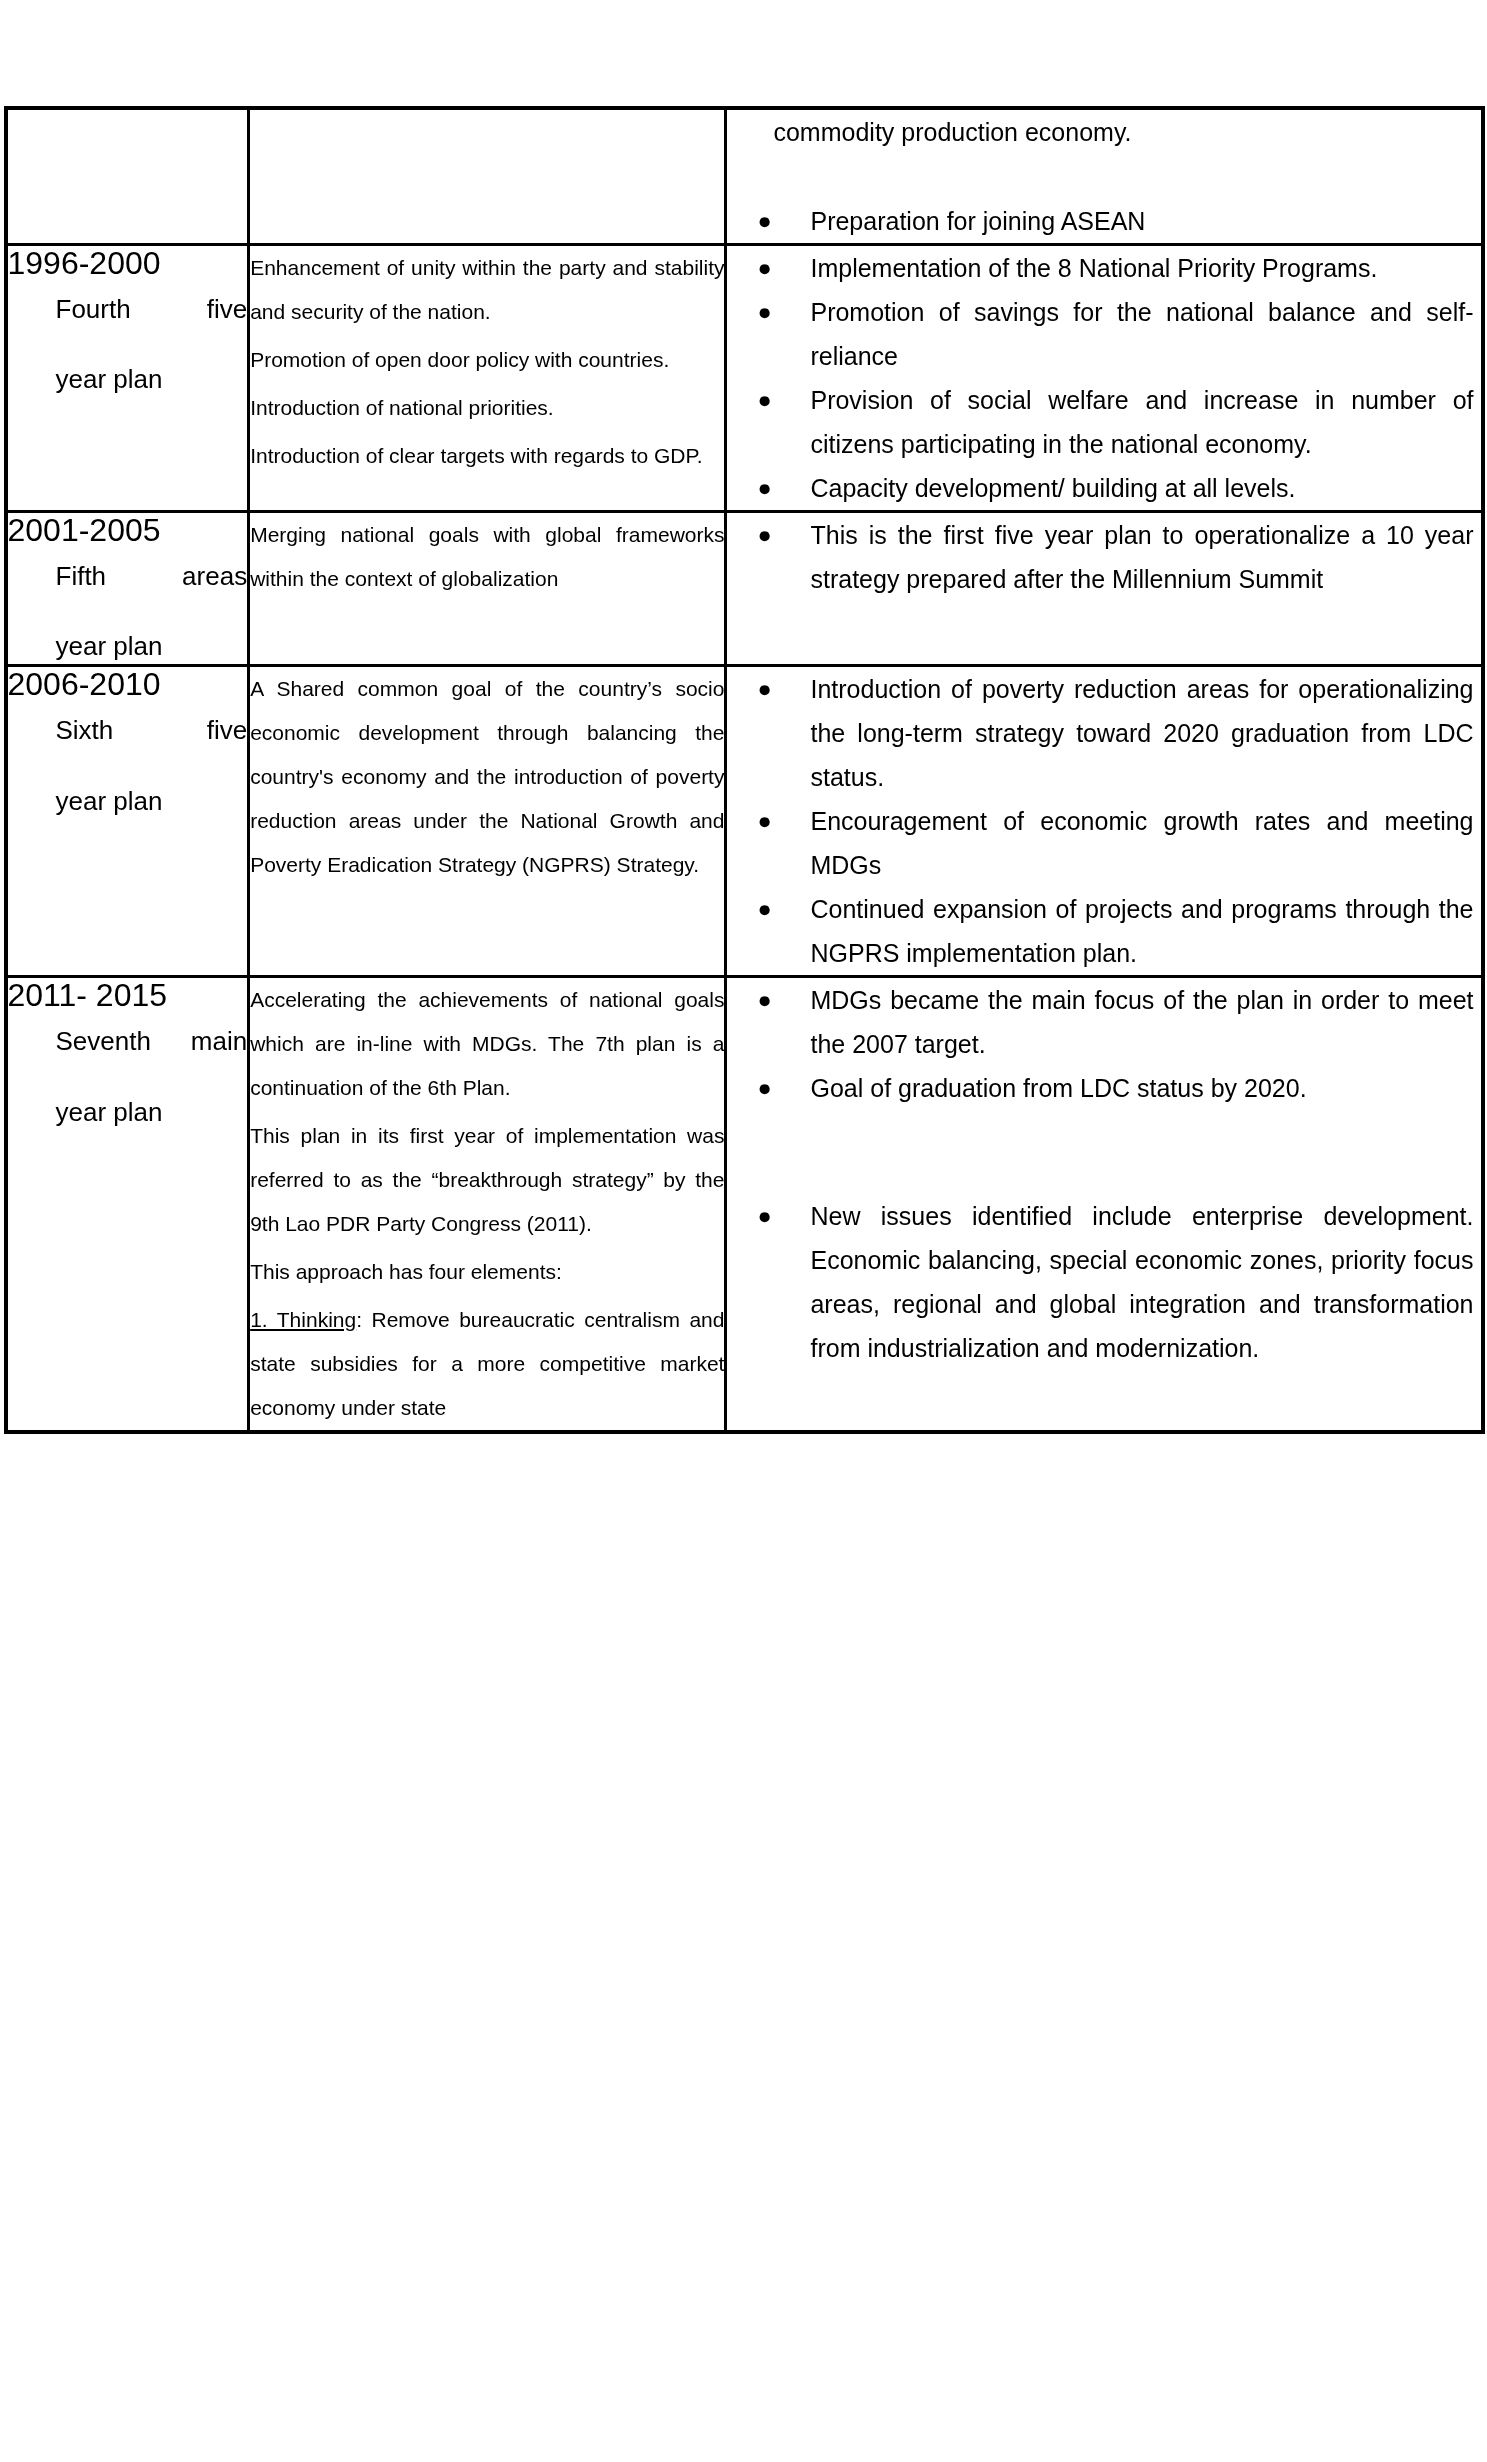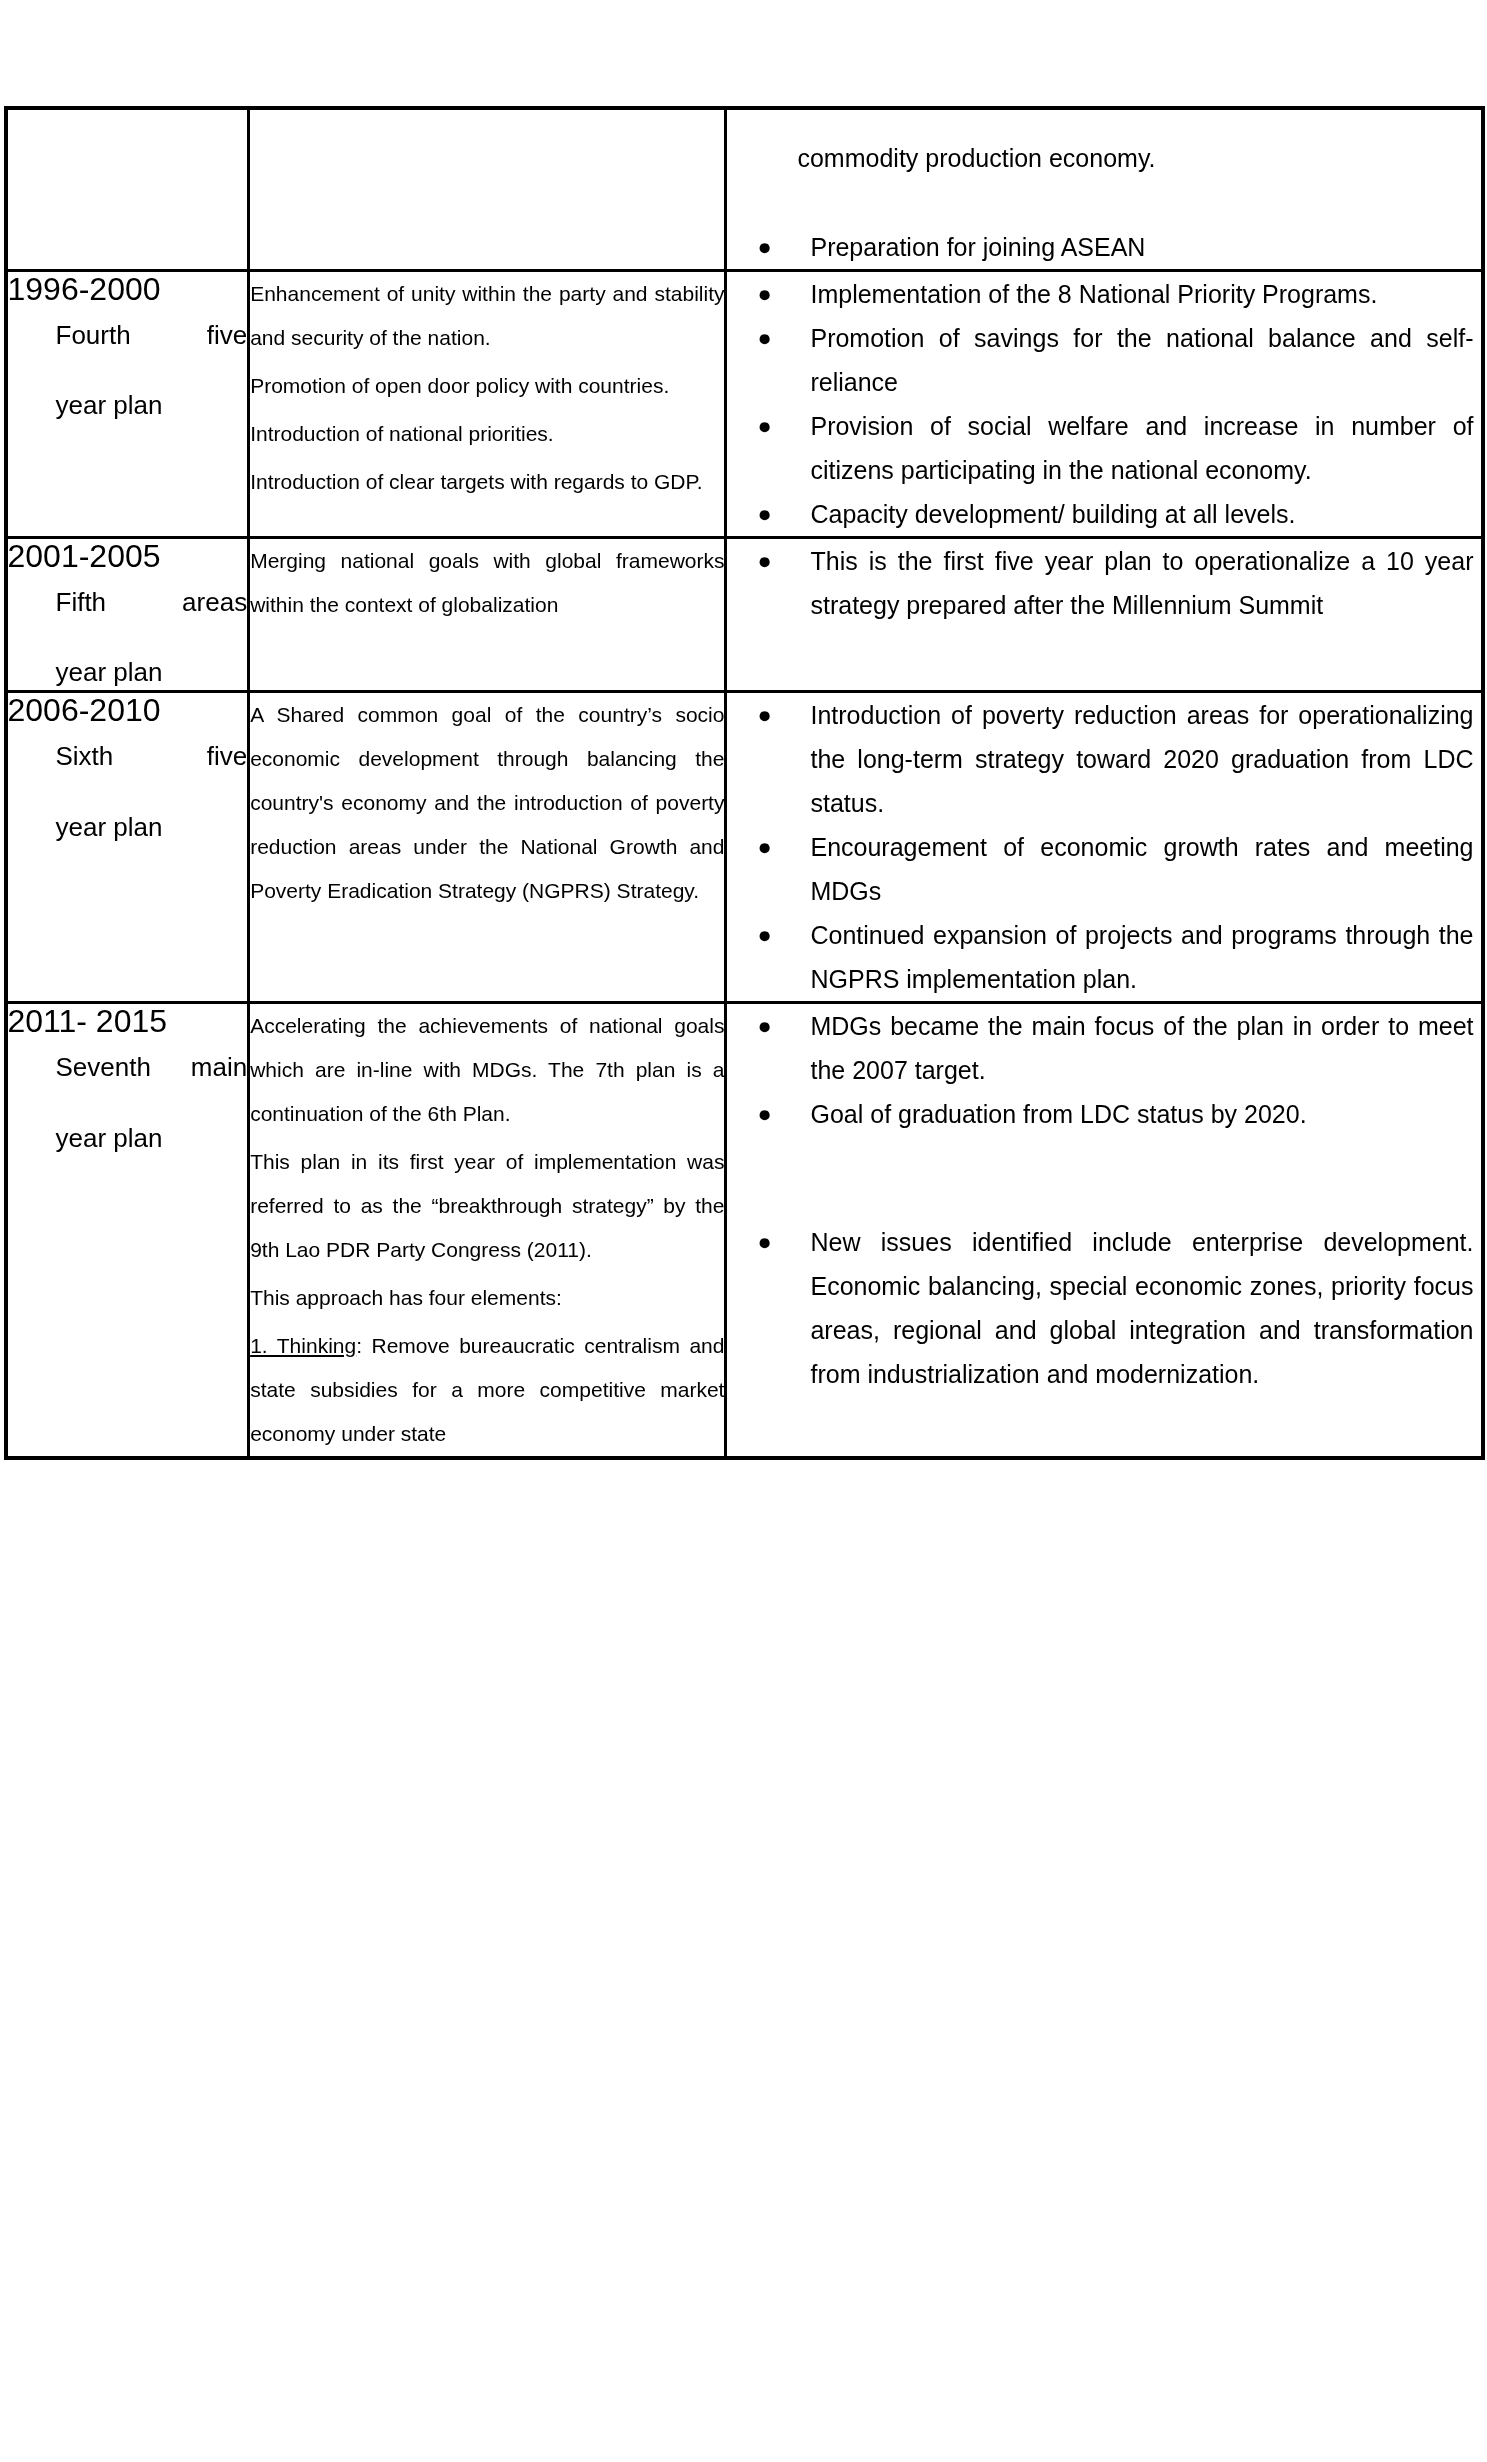--- a/index.html
+++ b/index.html
@@ -109,23 +109,22 @@
   .u { text-decoration: underline; }
 
   
   td.focus-cell {
     padding: 19px 10.5px 17.5px 0;
   }
   .focus-cont {
     font-size: 25px;
     line-height: 44px;
     text-align: justify;
-    padding-left: 70px;
+    padding-left: 46px;
     padding-right: 7px;
-    margin-top: 26px;
   }
   ul.focus-list {
     list-style: none;
     margin: 0;
     padding: 0;
   }
   ul.focus-list li {
     position: relative;
     font-size: 25px;
     line-height: 44px;

